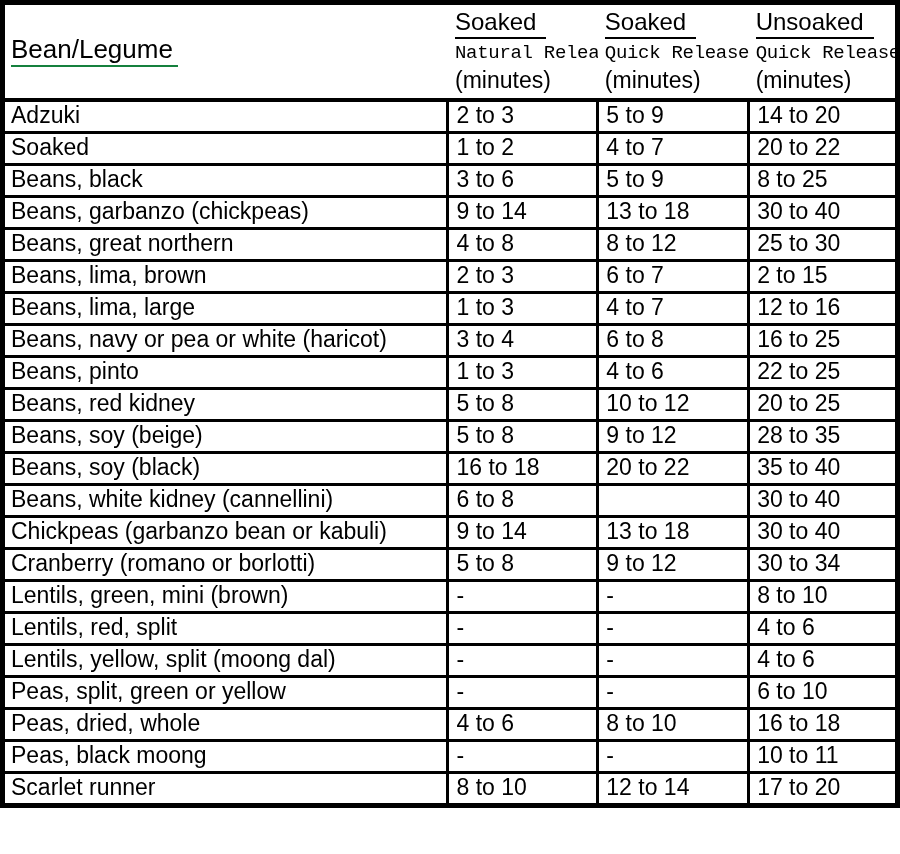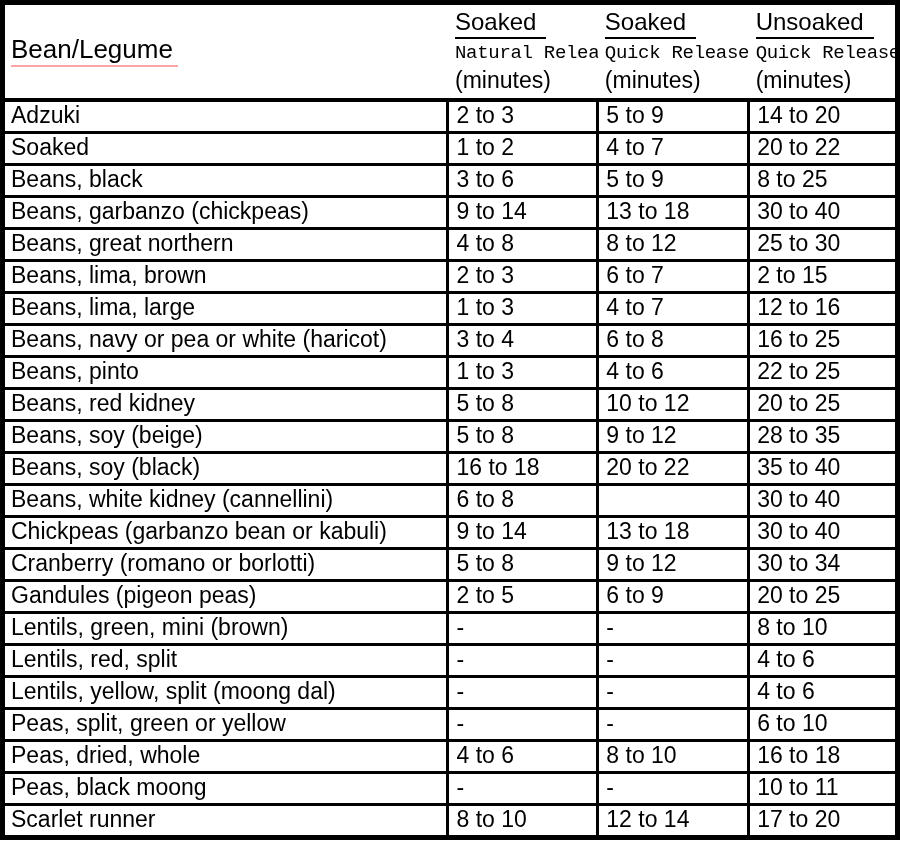--- a/index.html
+++ b/index.html
@@ -46,21 +46,21 @@
     display: inline-block;
     font-size: 24px;
     line-height: 1.15;
     border-bottom: 2px solid #000000;
     padding: 0 10px 1px 0;
   }
   .hdr-title-name {
     display: inline-block;
     font-size: 26px;
     line-height: 1.1;
-    border-bottom: 2px solid #fca5a5;
+    border-bottom: 2px solid #15803d;
     padding: 0 5px 2px 0;
   }
   .hdr-sub {
     font-size: 19px;
     line-height: 28px;
     letter-spacing: -0.3px;
     font-family: Liberation Mono, monospace;
   }
   .hdr-unit {
     font-size: 23px;
@@ -200,26 +200,20 @@
           <td class="num">13 to 18</td>
           <td class="num">30 to 40</td>
         </tr>
       <tr>
           <td>Cranberry (romano or borlotti)</td>
           <td class="num">5 to 8</td>
           <td class="num">9 to 12</td>
           <td class="num">30 to 34</td>
         </tr>
       <tr>
-          <td>Gandules (pigeon peas)</td>
-          <td class="num">2 to 5</td>
-          <td class="num">6 to 9</td>
-          <td class="num">20 to 25</td>
-        </tr>
-      <tr>
           <td>Lentils, green, mini (brown)</td>
           <td class="num">-</td>
           <td class="num">-</td>
           <td class="num">8 to 10</td>
         </tr>
       <tr>
           <td>Lentils, red, split</td>
           <td class="num">-</td>
           <td class="num">-</td>
           <td class="num">4 to 6</td>

